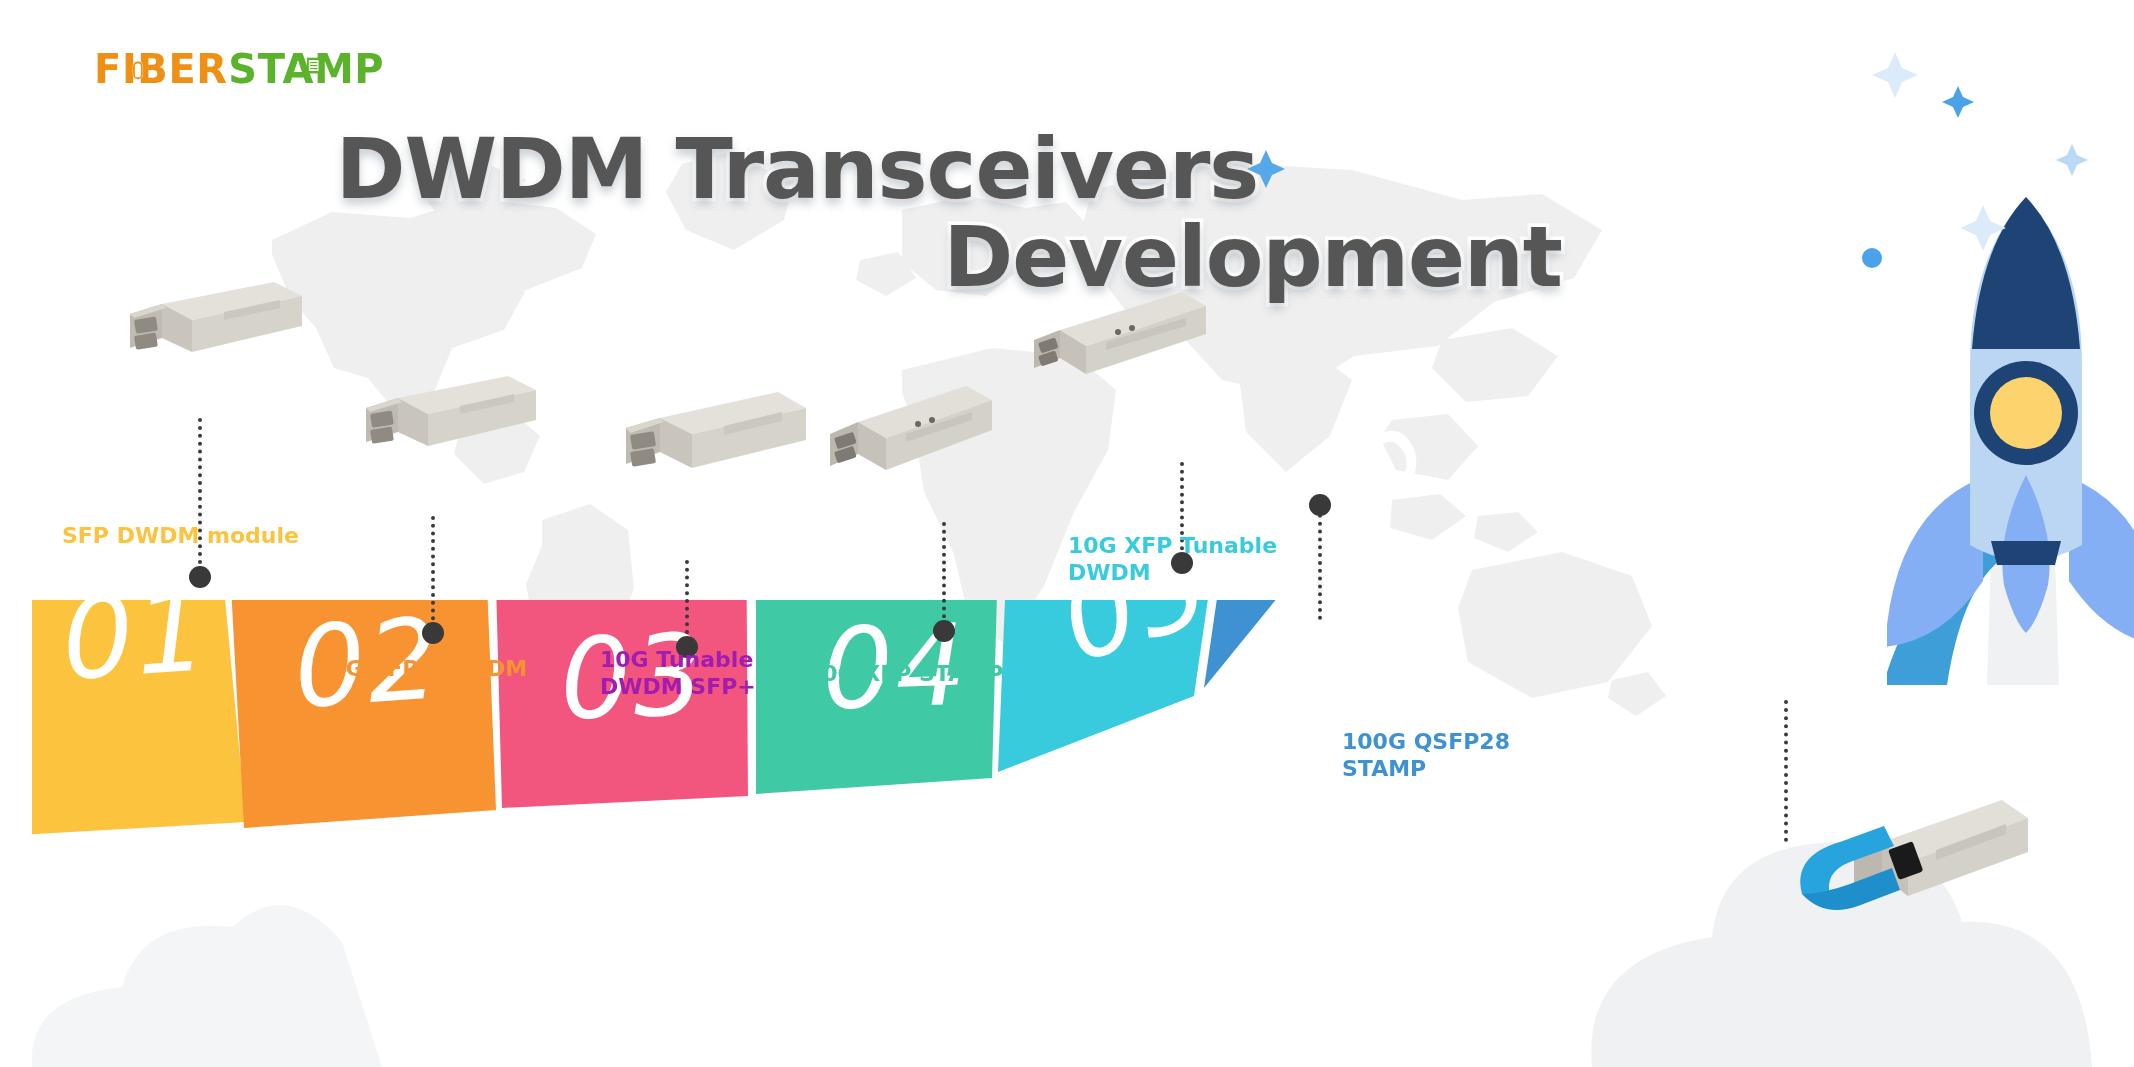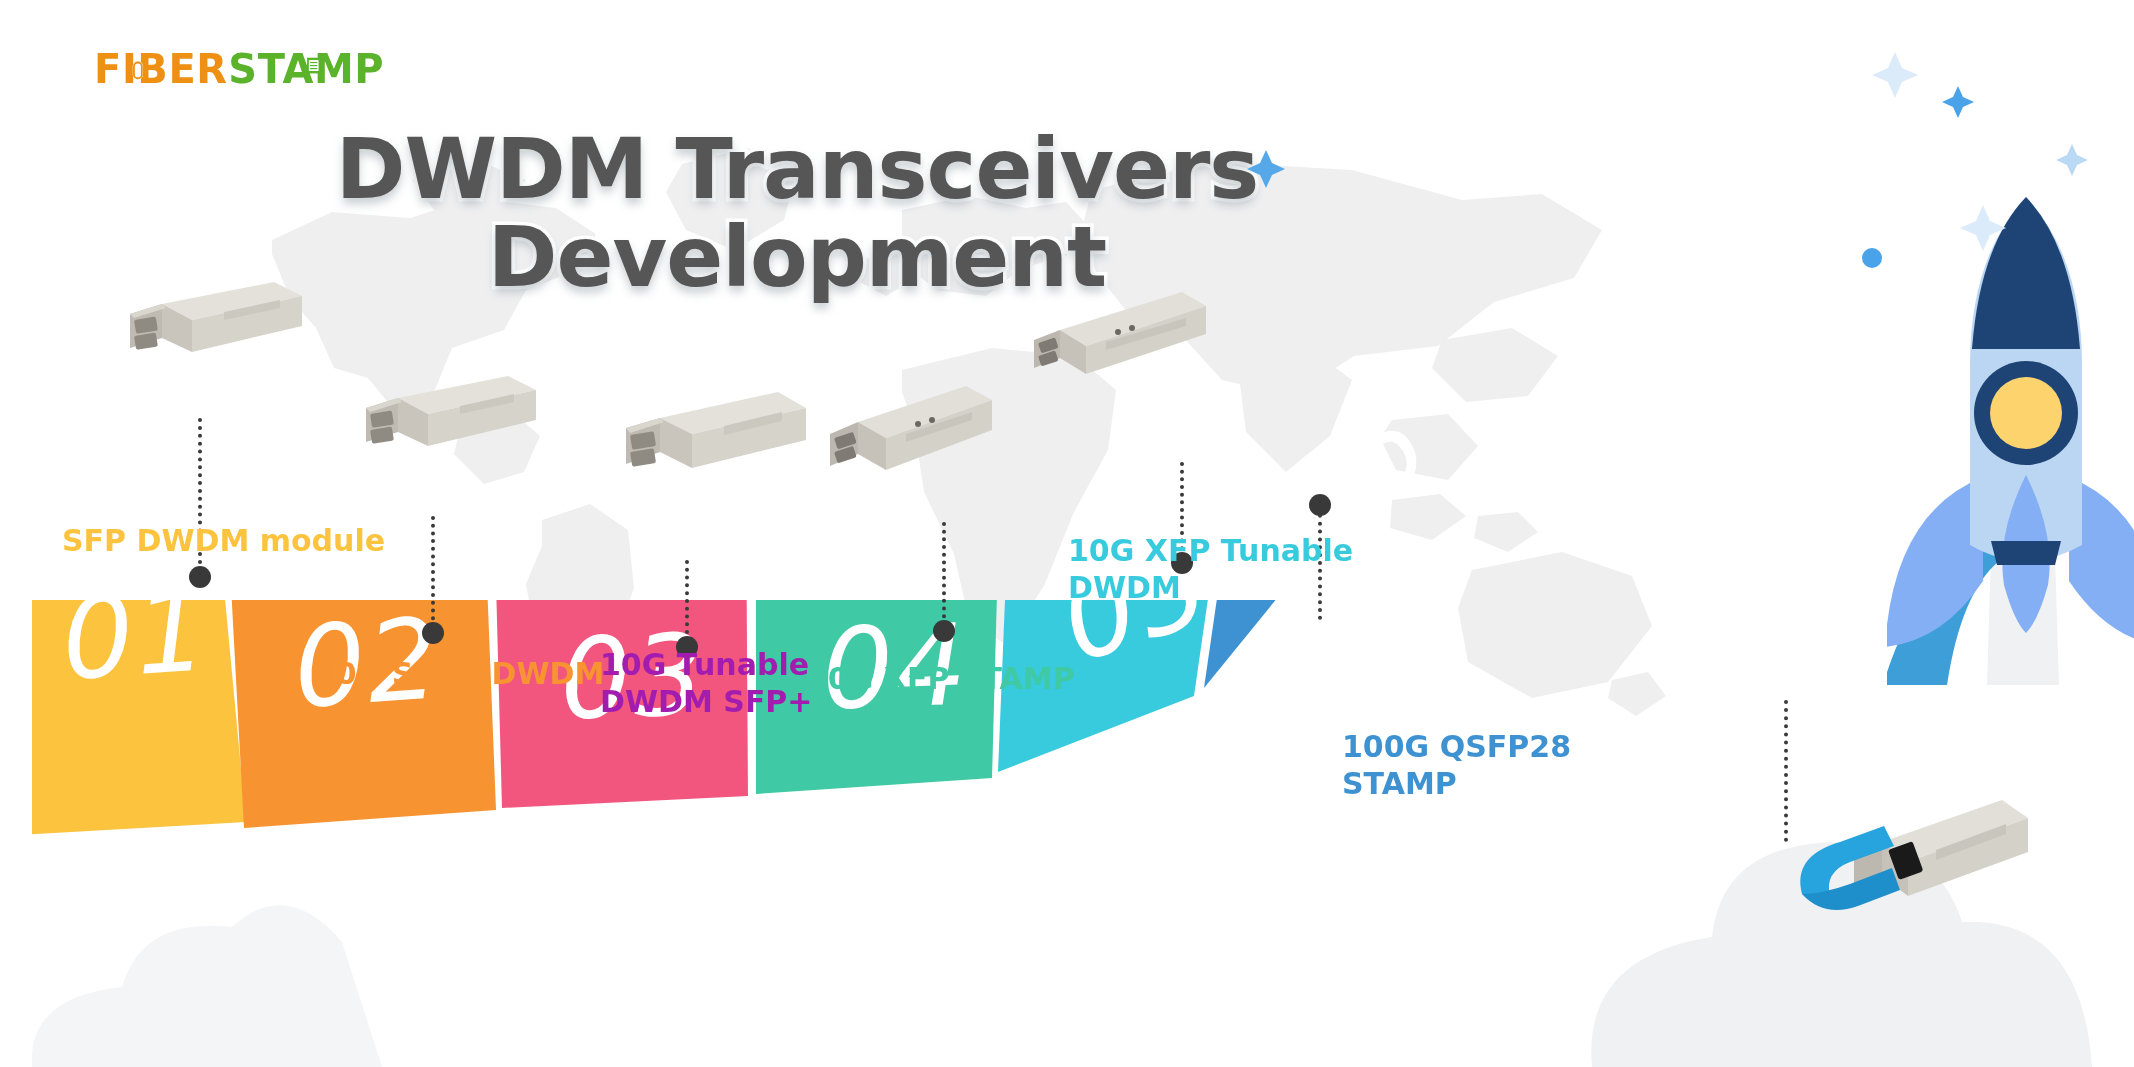--- a/index.html
+++ b/index.html
@@ -28,41 +28,41 @@
     font-family:"DejaVu Sans", sans-serif;
     font-weight:bold;
     font-size:84px;
     line-height:0.98;
     letter-spacing:-1px;
     color:#565656;
     -webkit-text-stroke:7px #ffffff;
     paint-order:stroke fill;
     text-shadow:0 6px 10px rgba(120,135,145,0.40);
   }
-  .title-line.l2 { margin-top:6px; }
+  .title-line.l2 { margin-top:6px;text-align:right; }
 
   
   .ribbon { position:absolute; left:0; top:600px; width:2134px; height:470px; }
   .seg-num {
     position:absolute;
     font-family:"DejaVu Sans", sans-serif;
     font-style:italic;
     font-weight:normal;
     color:#ffffff;
     font-size:112px;
     letter-spacing:2px;
     white-space:nowrap;
   }
 
   
   .step-label {
     position:absolute;
     font-family:"DejaVu Sans", sans-serif;
     font-weight:bold;
-    font-size:30px;
+    font-size:22px;
     line-height:1.24;
     white-space:pre-line;
   }
 
   
   .connector { position:absolute; }
   .conn-line { position:absolute; width:0; border-left:4px dotted #3a3a3a; }
   .conn-dot {
     position:absolute; width:22px; height:22px; border-radius:50%;
     background:#393939;

